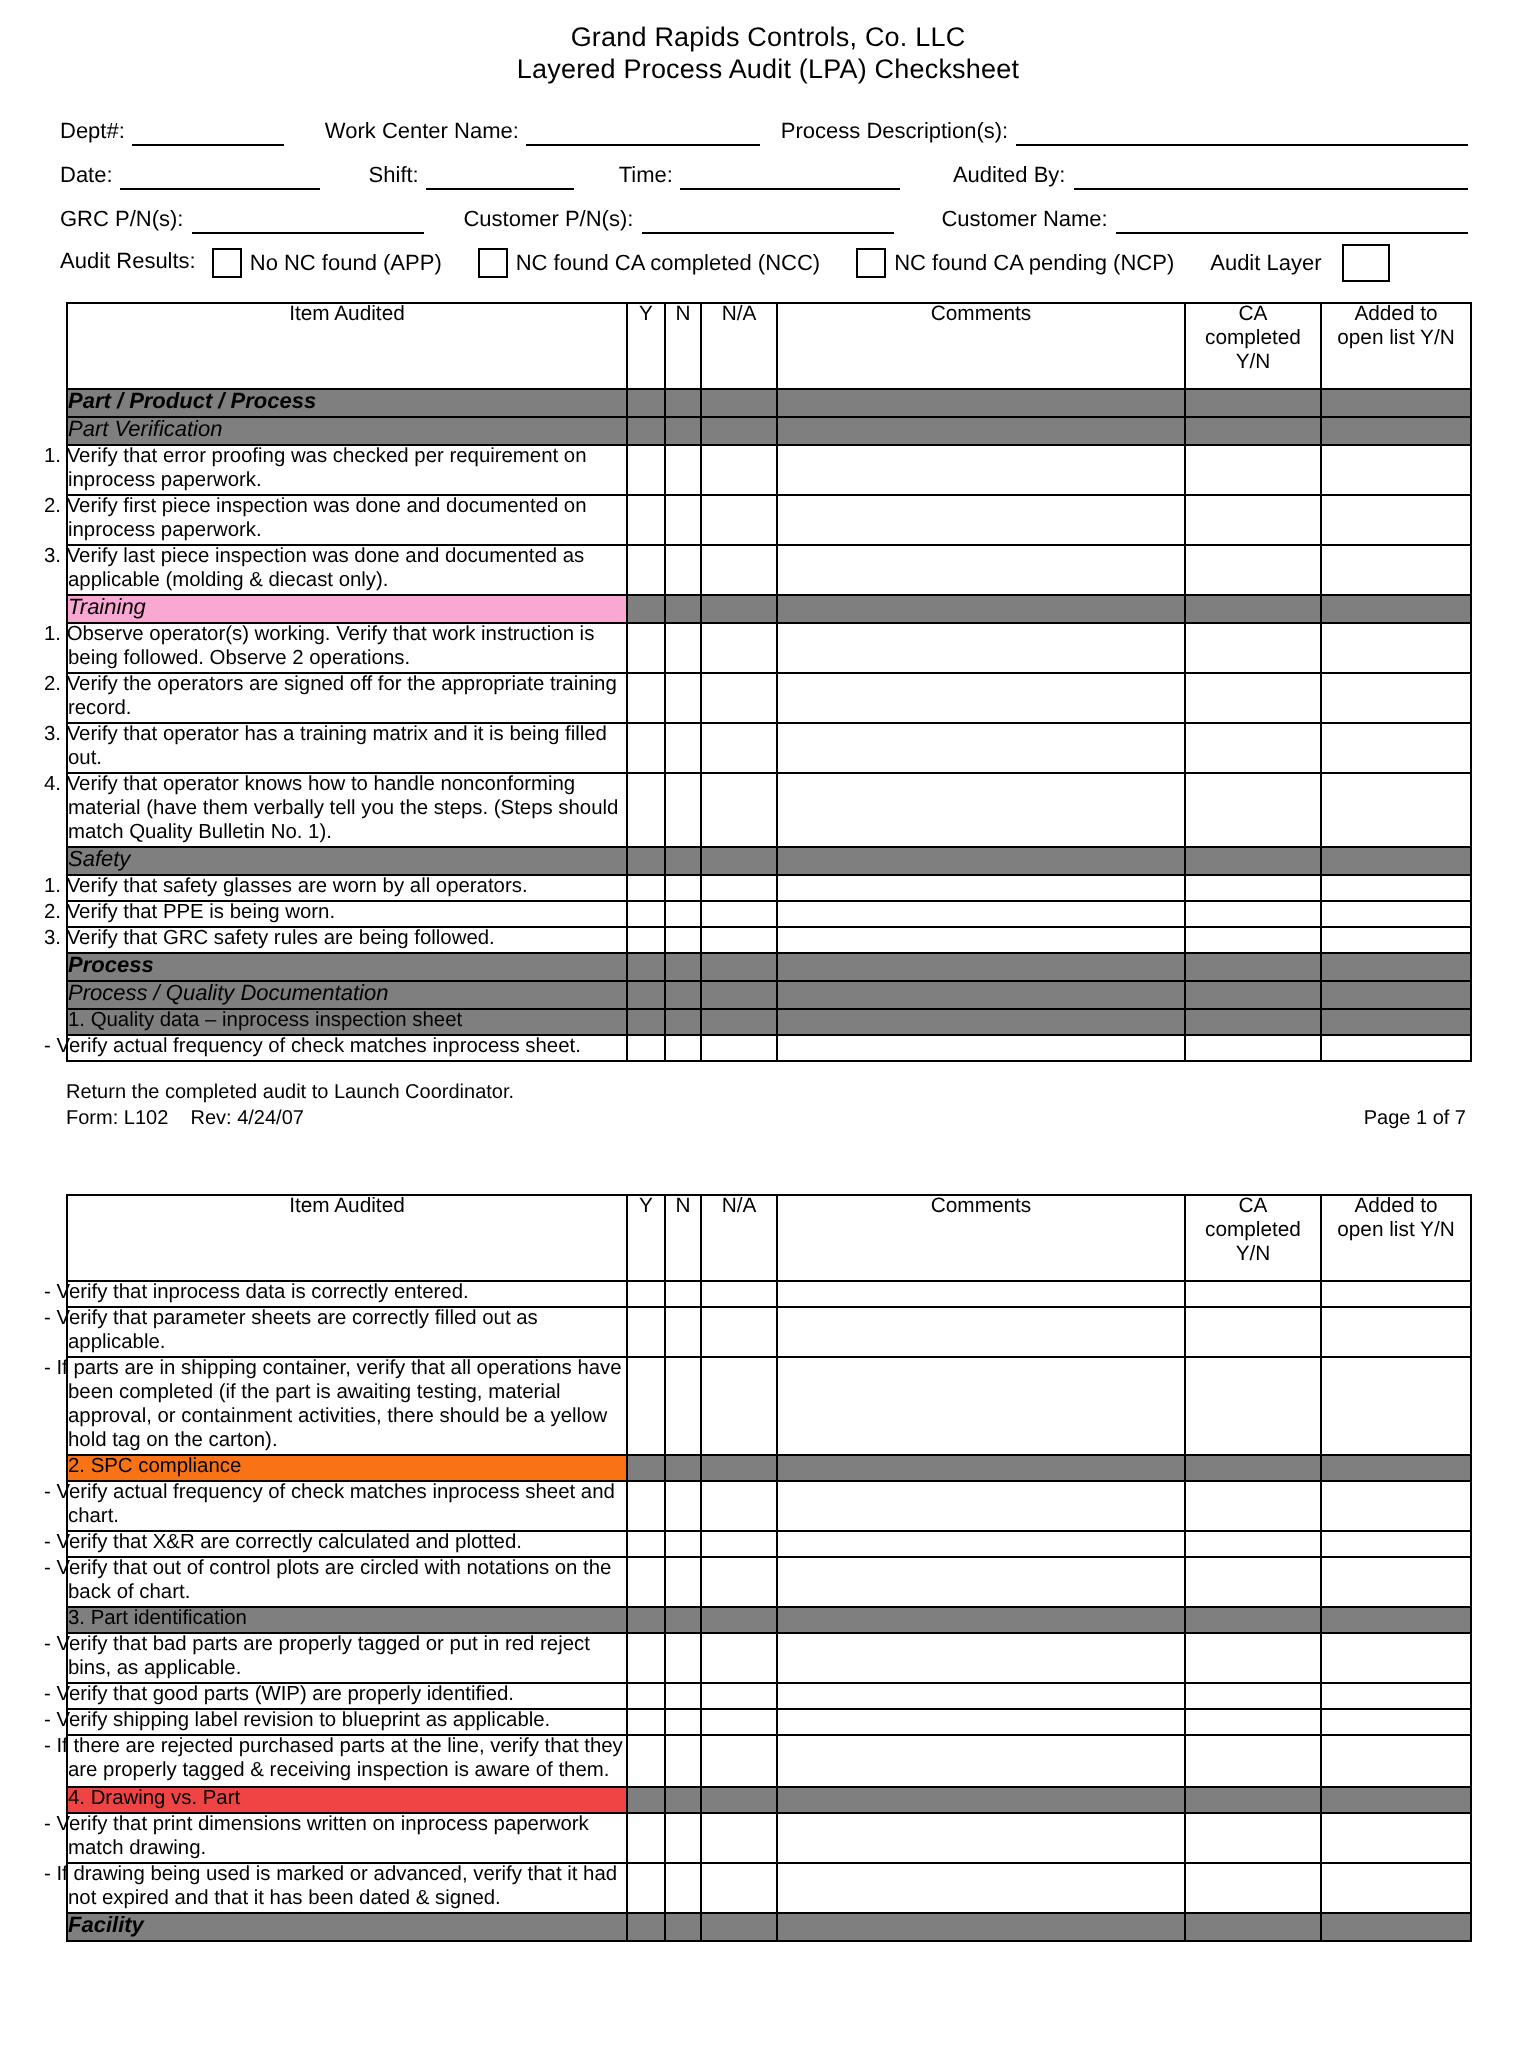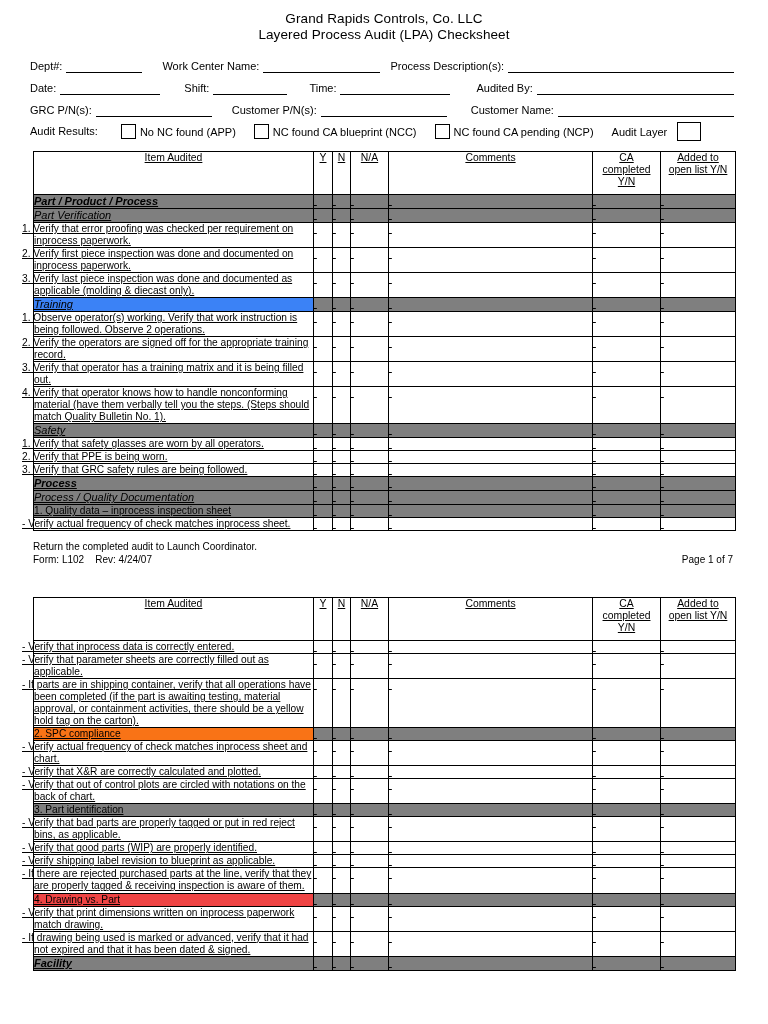--- a/index.html
+++ b/index.html
@@ -82,21 +82,20 @@
   .audit-layer-box {
     width: 22px;
     height: 17px;
     border: 1px solid #000;
     flex: 0 0 auto;
   }
 
   
   .tbl-wrap {
     padding: 1px 33px;
-    text-decoration: underline;
   }
   table.audit {
     border-collapse: collapse;
     width: 702px;
     table-layout: fixed;
     font-size: 10.2px;
   }
   table.audit td, table.audit th {
     border: 1px solid #000;
     padding: 0;
@@ -204,27 +203,27 @@
     <div class="form-row">
       <span class="fld-label">GRC P/N(s):</span>
       <span class="fld-line" style="width:116px"></span>
       <span class="fld-label" style="margin-left:16px">Customer P/N(s):</span>
       <span class="fld-line" style="width:126px"></span>
       <span class="fld-label" style="margin-left:20px">Customer Name:</span>
       <span class="fld-line" style="flex:1 1 auto"></span>
     </div>
 
     <div class="results-row">
-      <span class="fld-label" style="margin-right:23px">Audit Results:</span>
+      <span class="fld-label" style="margin-right:8px">Audit Results:</span>
 
       <span class="chk-box"></span>
       <span class="chk-label">No NC found (APP)</span>
 
       <span class="chk-box"></span>
-      <span class="chk-label">NC found CA blueprint (NCC)</span>
+      <span class="chk-label">NC found CA completed (NCC)</span>
 
       <span class="chk-box"></span>
       <span class="chk-label">NC found CA pending (NCP)</span>
 
       <span class="audit-layer-label">Audit Layer</span>
       <span class="audit-layer-box"></span>
     </div>
   </div>
 
   <div class="tbl-wrap" style="margin-top:5px">
@@ -296,21 +295,21 @@
           <tr>
             <td class="item ind-hang">3. Verify last piece inspection was done and documented as applicable (molding &amp; diecast only).</td>
             <td class="blank">&nbsp;</td>
             <td class="blank">&nbsp;</td>
             <td class="blank">&nbsp;</td>
             <td class="blank">&nbsp;</td>
             <td class="blank">&nbsp;</td>
             <td class="blank">&nbsp;</td>
           </tr>
           <tr class="shaded">
-            <td class="item sec-sub" style="background: #3b82f6;">Training</td>
+            <td class="item sec-sub" style="background: #f9a8d4;">Training</td>
             <td class="blank">&nbsp;</td>
             <td class="blank">&nbsp;</td>
             <td class="blank">&nbsp;</td>
             <td class="blank">&nbsp;</td>
             <td class="blank">&nbsp;</td>
             <td class="blank">&nbsp;</td>
           </tr>
           <tr>
             <td class="item ind-hang">1. Observe operator(s) working.  Verify that work instruction is being followed.  Observe 2 operations.</td>
             <td class="blank">&nbsp;</td>

